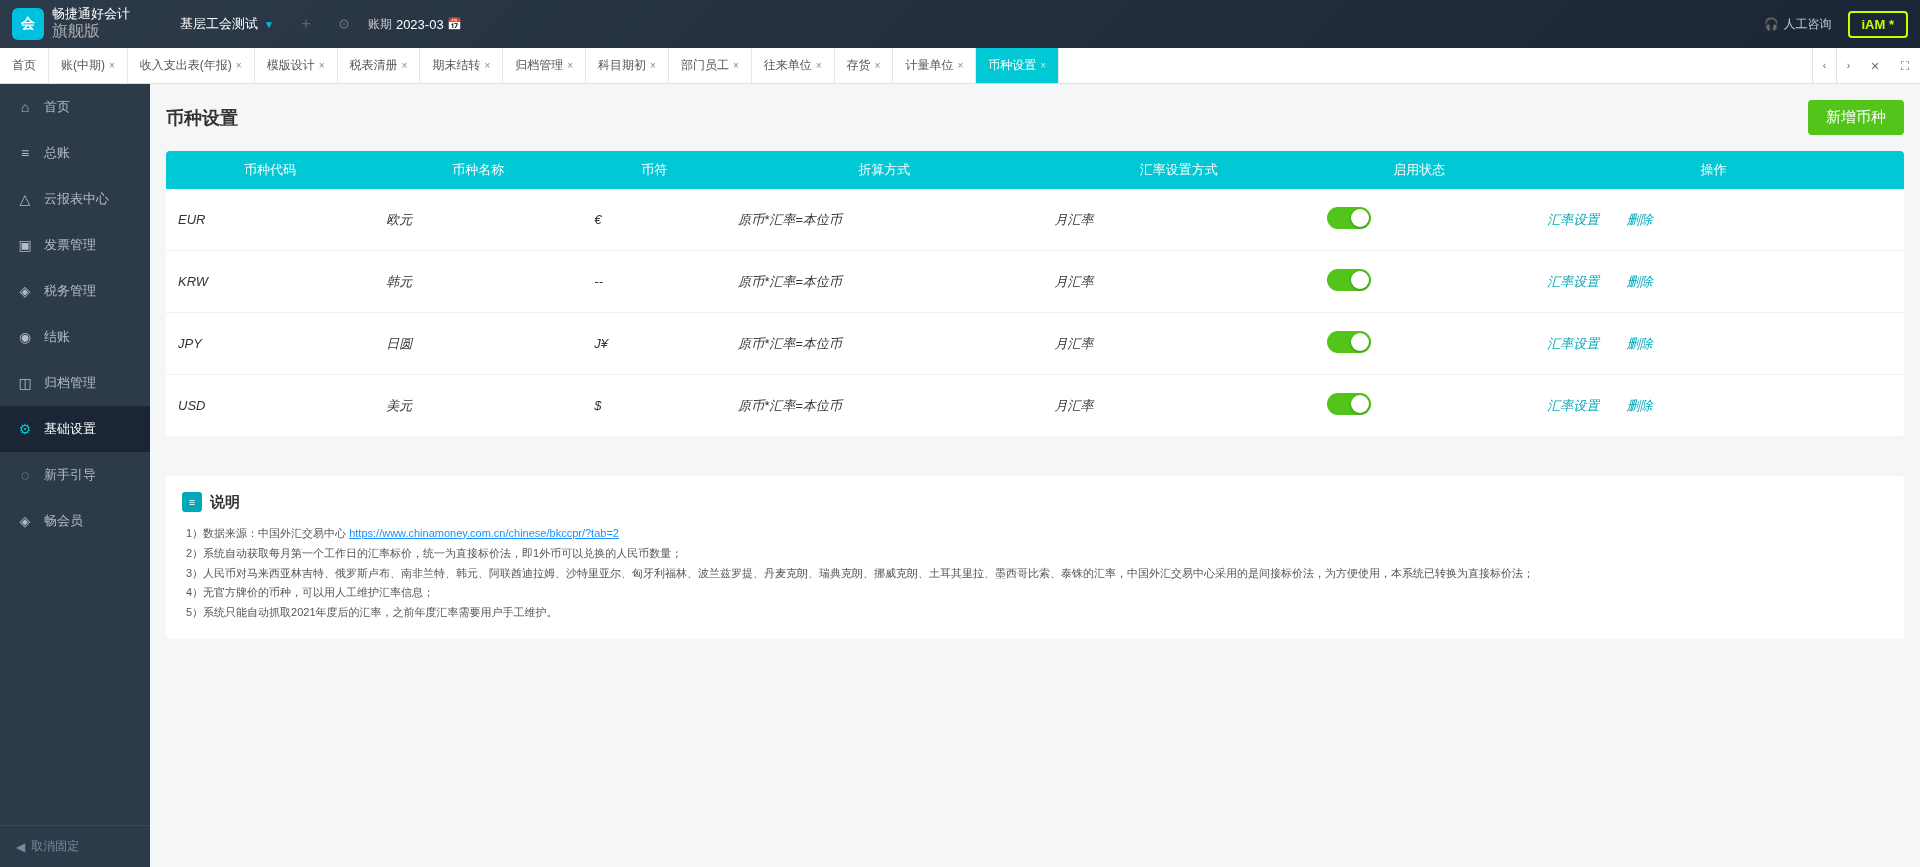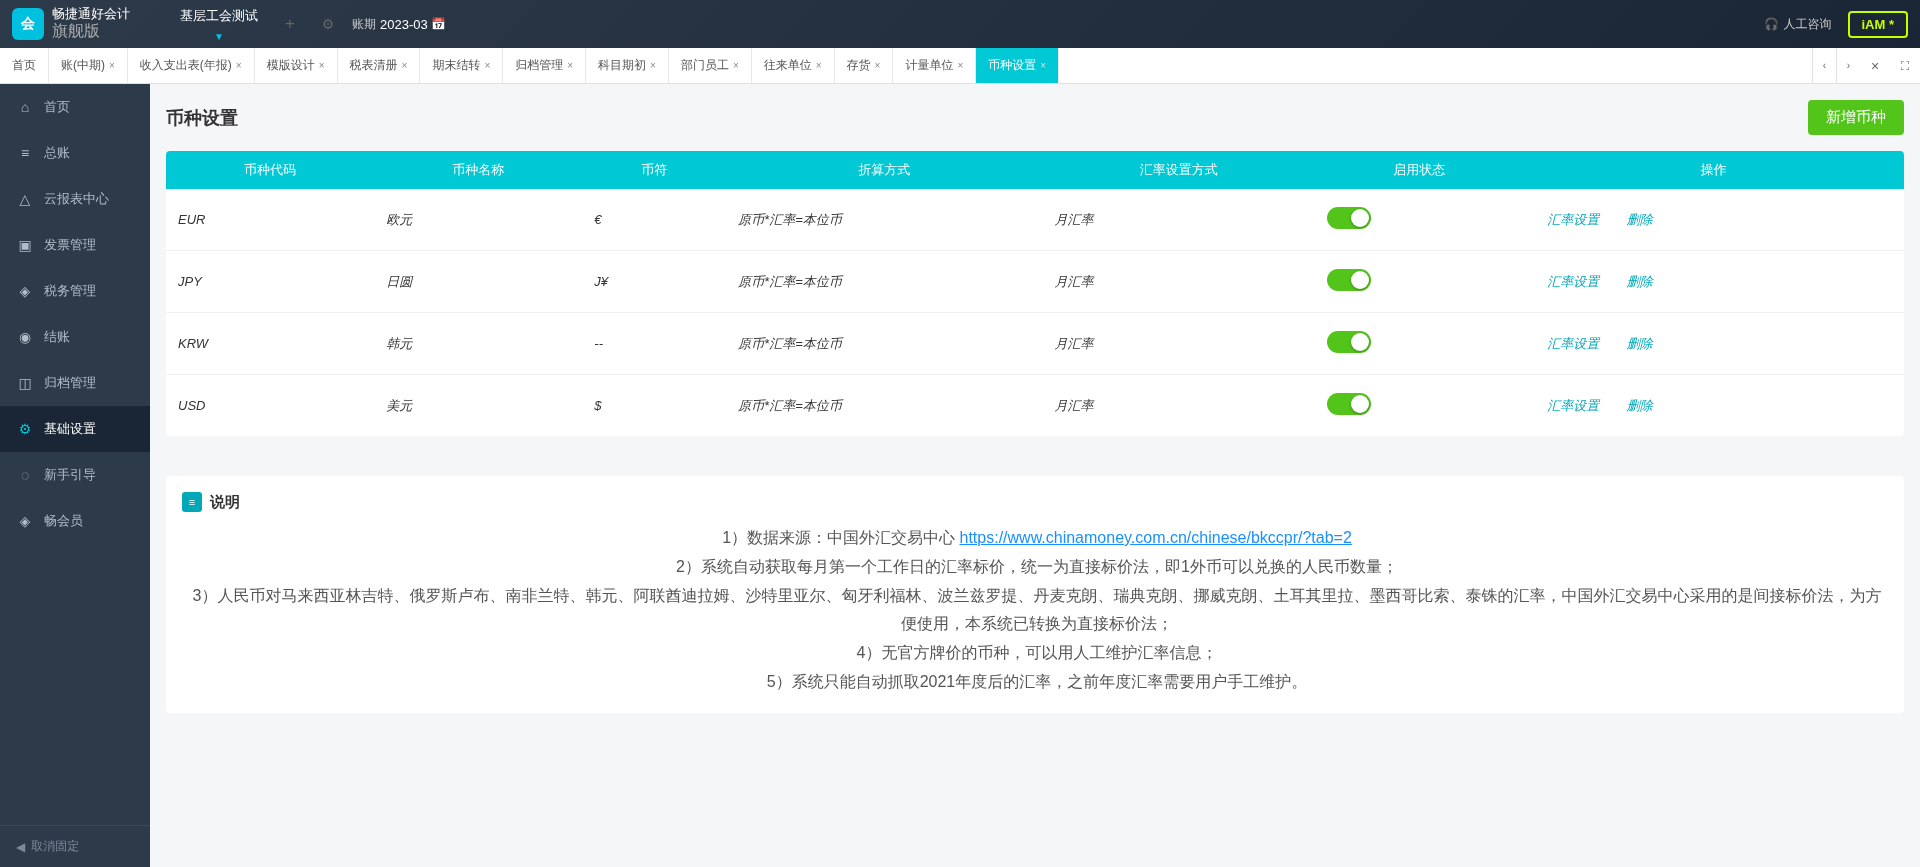--- a/index.html
+++ b/index.html
@@ -28,21 +28,20 @@
       display: flex; align-items: center; justify-content: center;
       color: white; font-size: 14px; font-weight: bold;
     }
     .logo-text { color: white; font-size: 13px; line-height: 1.2; }
     .logo-sub { color: #aaa; font-size: 16px; }
 
     .company-selector {
       display: flex; align-items: center; gap: 6px;
       color: white; font-size: 13px; cursor: pointer;
       padding: 4px 8px;
-      flex-direction: column;
     }
     .chevron-down { color: #00c0e0; font-size: 10px; }
 
     .header-actions {
       display: flex; align-items: center; gap: 8px; margin-left: auto;
     }
     .period-label { color: #ccc; font-size: 12px; display: flex; align-items: center; gap: 4px; }
     .period-value { color: white; font-size: 13px; }
     .calendar-icon { color: #00c0e0; }
 
@@ -248,24 +247,23 @@
     .notice-icon {
       width: 20px; height: 20px;
       background: #00a8b8;
       border-radius: 3px;
       display: flex; align-items: center; justify-content: center;
       color: white; font-size: 11px;
     }
     .notice-list { list-style: none; }
     .notice-list li {
       color: #555;
-      font-size: 16px;
+      font-size: 11px;
       line-height: 1.8;
       padding-left: 4px;
-      text-align: center;
     }
     .notice-link { color: #1890ff; text-decoration: underline; }
 
     .add-tab-btn {
       display: flex; align-items: center; justify-content: center;
       width: 28px;
       color: #666;
       font-size: 16px;
       cursor: pointer;
     }
@@ -451,37 +449,37 @@
       <td>月汇率</td>
       <td>
         <div class="toggle-switch"></div>
       </td>
       <td>
         <span class="action-link">汇率设置</span>
         <span class="action-delete">删除</span>
       </td>
     </tr>
           <tr>
+      <td>KRW</td>
+      <td>韩元</td>
+      <td>--</td>
+      <td>原币*汇率=本位币</td>
+      <td>月汇率</td>
+      <td>
+        <div class="toggle-switch"></div>
+      </td>
+      <td>
+        <span class="action-link">汇率设置</span>
+        <span class="action-delete">删除</span>
+      </td>
+    </tr>
+          <tr>
       <td>JPY</td>
       <td>日圆</td>
       <td>J¥</td>
-      <td>原币*汇率=本位币</td>
-      <td>月汇率</td>
-      <td>
-        <div class="toggle-switch"></div>
-      </td>
-      <td>
-        <span class="action-link">汇率设置</span>
-        <span class="action-delete">删除</span>
-      </td>
-    </tr>
-          <tr>
-      <td>KRW</td>
-      <td>韩元</td>
-      <td>--</td>
       <td>原币*汇率=本位币</td>
       <td>月汇率</td>
       <td>
         <div class="toggle-switch"></div>
       </td>
       <td>
         <span class="action-link">汇率设置</span>
         <span class="action-delete">删除</span>
       </td>
     </tr>

